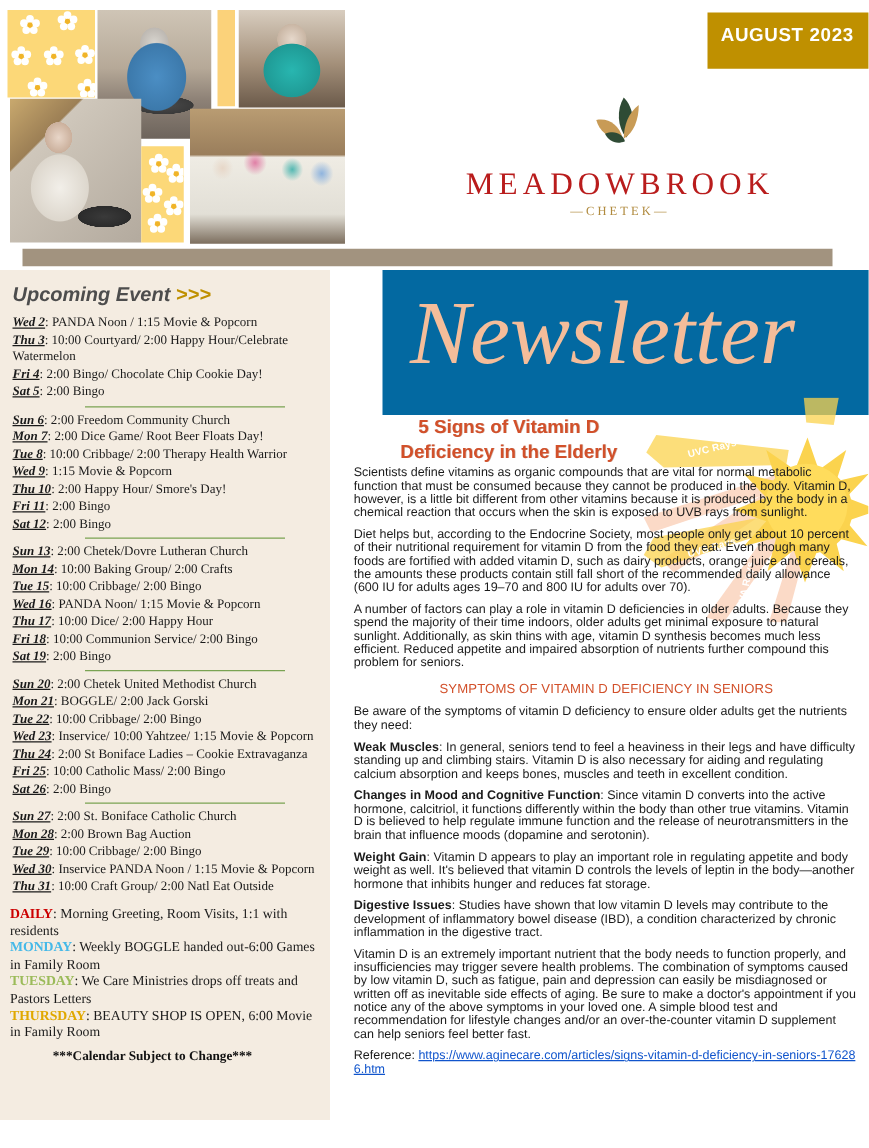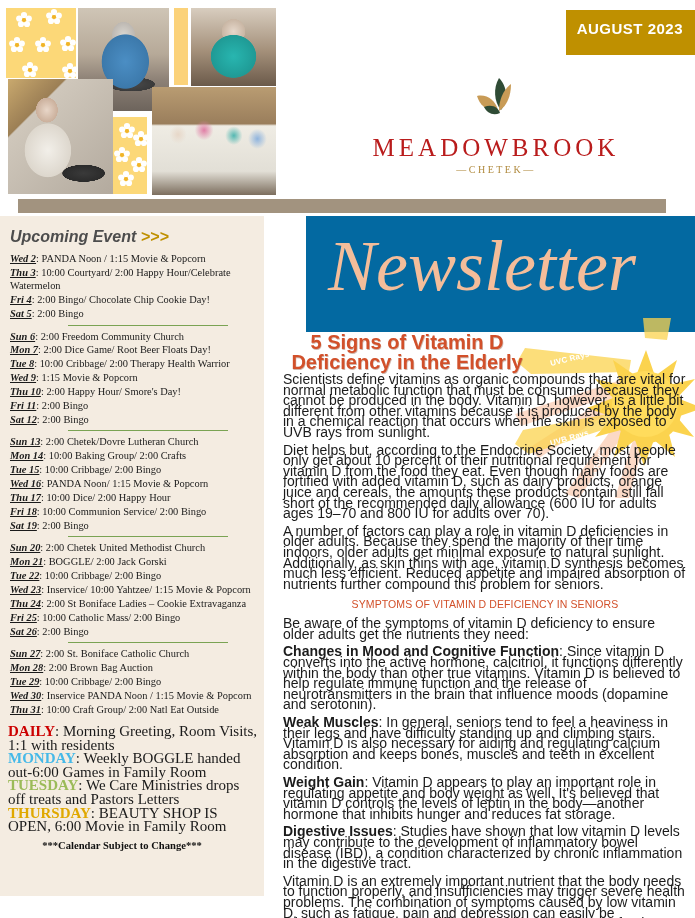--- a/index.html
+++ b/index.html
@@ -87,21 +87,21 @@
   .sb-title{
     font-family:"Liberation Sans", sans-serif;
     font-size:16px;font-style:italic;font-weight:bold;color:#4d4d4d;
     margin:4px 0 6px 2px;
   }
   .sb-title .chev{color:#bf9000;font-style:italic;font-weight:bold;}
   .events{font-family:"Liberation Serif", serif;font-size:10.4px;color:#1a1a1a;line-height:13.4px;}
   .ev{margin:0 0 0.5px 2px;}
   .ev .dy{font-style:italic;font-weight:bold;text-decoration:underline;}
   .wk-rule{border:0;border-top:1px solid #7aa353;margin:4px 30px 4px 60px;}
-  .recurring{margin-top:9px;font-family:"Liberation Serif", serif;font-size:15px;line-height:13.6px;color:#1a1a1a;}
+  .recurring{margin-top:9px;font-family:"Liberation Serif", serif;font-size:11px;line-height:13.6px;color:#1a1a1a;}
   .recurring .lbl{font-weight:bold;}
   .subject{
     text-align:center;font-family:"Liberation Serif", serif;
     font-weight:bold;font-size:10.6px;color:#111;margin-top:6px;padding-right:22px;
   }
 
   
   .masthead{
     position:absolute;left:270px;top:216px;width:425px;height:116px;
     background:#0369a1;
@@ -122,28 +122,28 @@
   }
 
   
   .article{
     position:absolute;left:270px;top:320px;width:425px;height:598px;
     box-sizing:border-box;padding:8px 8px 0 13px;
   }
   .art-head{
     text-align:center;width:248px;margin:4px 0 2px 0;
     font-family:"Liberation Sans", sans-serif;
-    font-size:20px;font-weight:bold;color:#d2502a;line-height:20px;
+    font-size:15px;font-weight:bold;color:#d2502a;line-height:20px;
     text-shadow:0.6px 0.6px 0 rgba(120,50,20,.35);
     position:relative;z-index:3;
   }
   .art-body{position:relative;z-index:3;}
   .art-body p{
     font-family:"Liberation Sans", sans-serif;
-    font-size:14px;line-height:10.6px;color:#1b1b1b;
+    font-size:10px;line-height:10.6px;color:#1b1b1b;
     margin:0 0 7px 0;text-align:left;
   }
   .art-body p b{font-weight:bold;}
   .sect-head{
     text-align:center;font-family:"Liberation Sans", sans-serif;
     font-size:10.5px;color:#d2502a;margin:9px 0 8px 0;letter-spacing:.1px;
   }
   .ref a{color:#1155cc;text-decoration:underline;word-break:break-all;margin-top:28px;}
   .ref{font-size:8.1px;}
 </style>
@@ -375,22 +375,22 @@
     <div class="art-head">
       <div>5 Signs of Vitamin D</div>
       <div>Deficiency in the Elderly</div>
     </div>
     <div class="art-body" id="article-root">
         <p>Scientists define vitamins as organic compounds that are vital for normal metabolic function that must be consumed because they cannot be produced in the body. Vitamin D, however, is a little bit different from other vitamins because it is produced by the body in a chemical reaction that occurs when the skin is exposed to UVB rays from sunlight.</p>
         <p>Diet helps but, according to the Endocrine Society, most people only get about 10 percent of their nutritional requirement for vitamin D from the food they eat. Even though many foods are fortified with added vitamin D, such as dairy products, orange juice and cereals, the amounts these products contain still fall short of the recommended daily allowance (600 IU for adults ages 19–70 and 800 IU for adults over 70).</p>
         <p>A number of factors can play a role in vitamin D deficiencies in older adults. Because they spend the majority of their time indoors, older adults get minimal exposure to natural sunlight. Additionally, as skin thins with age, vitamin D synthesis becomes much less efficient. Reduced appetite and impaired absorption of nutrients further compound this problem for seniors.</p>
         <div class="sect-head">SYMPTOMS OF VITAMIN D DEFICIENCY IN SENIORS</div>
         <p>Be aware of the symptoms of vitamin D deficiency to ensure older adults get the nutrients they need:</p>
+        <p><b>Weak Muscles</b><span>: In general, seniors tend to feel a heaviness in their legs and have difficulty standing up and climbing stairs. Vitamin D is also necessary for aiding and regulating calcium absorption and keeps bones, muscles and teeth in excellent condition.</span></p>
         <p><b>Changes in Mood and Cognitive Function</b><span>: Since vitamin D converts into the active hormone, calcitriol, it functions differently within the body than other true vitamins. Vitamin D is believed to help regulate immune function and the release of neurotransmitters in the brain that influence moods (dopamine and serotonin).</span></p>
-        <p><b>Weak Muscles</b><span>: In general, seniors tend to feel a heaviness in their legs and have difficulty standing up and climbing stairs. Vitamin D is also necessary for aiding and regulating calcium absorption and keeps bones, muscles and teeth in excellent condition.</span></p>
         <p><b>Weight Gain</b><span>: Vitamin D appears to play an important role in regulating appetite and body weight as well. It's believed that vitamin D controls the levels of leptin in the body—another hormone that inhibits hunger and reduces fat storage.</span></p>
         <p><b>Digestive Issues</b><span>: Studies have shown that low vitamin D levels may contribute to the development of inflammatory bowel disease (IBD), a condition characterized by chronic inflammation in the digestive tract.</span></p>
         <p>Vitamin D is an extremely important nutrient that the body needs to function properly, and insufficiencies may trigger severe health problems. The combination of symptoms caused by low vitamin D, such as fatigue, pain and depression can easily be misdiagnosed or written off as inevitable side effects of aging. Be sure to make a doctor's appointment if you notice any of the above symptoms in your loved one. A simple blood test and recommendation for lifestyle changes and/or an over-the-counter vitamin D supplement can help seniors feel better fast.</p>
         <p class="ref"><span>Reference: </span><a href="#">https://www.aginecare.com/articles/signs-vitamin-d-deficiency-in-seniors-176286.htm</a></p>
       </div>
   </div>
 
 </div>
 
 </body></html>

